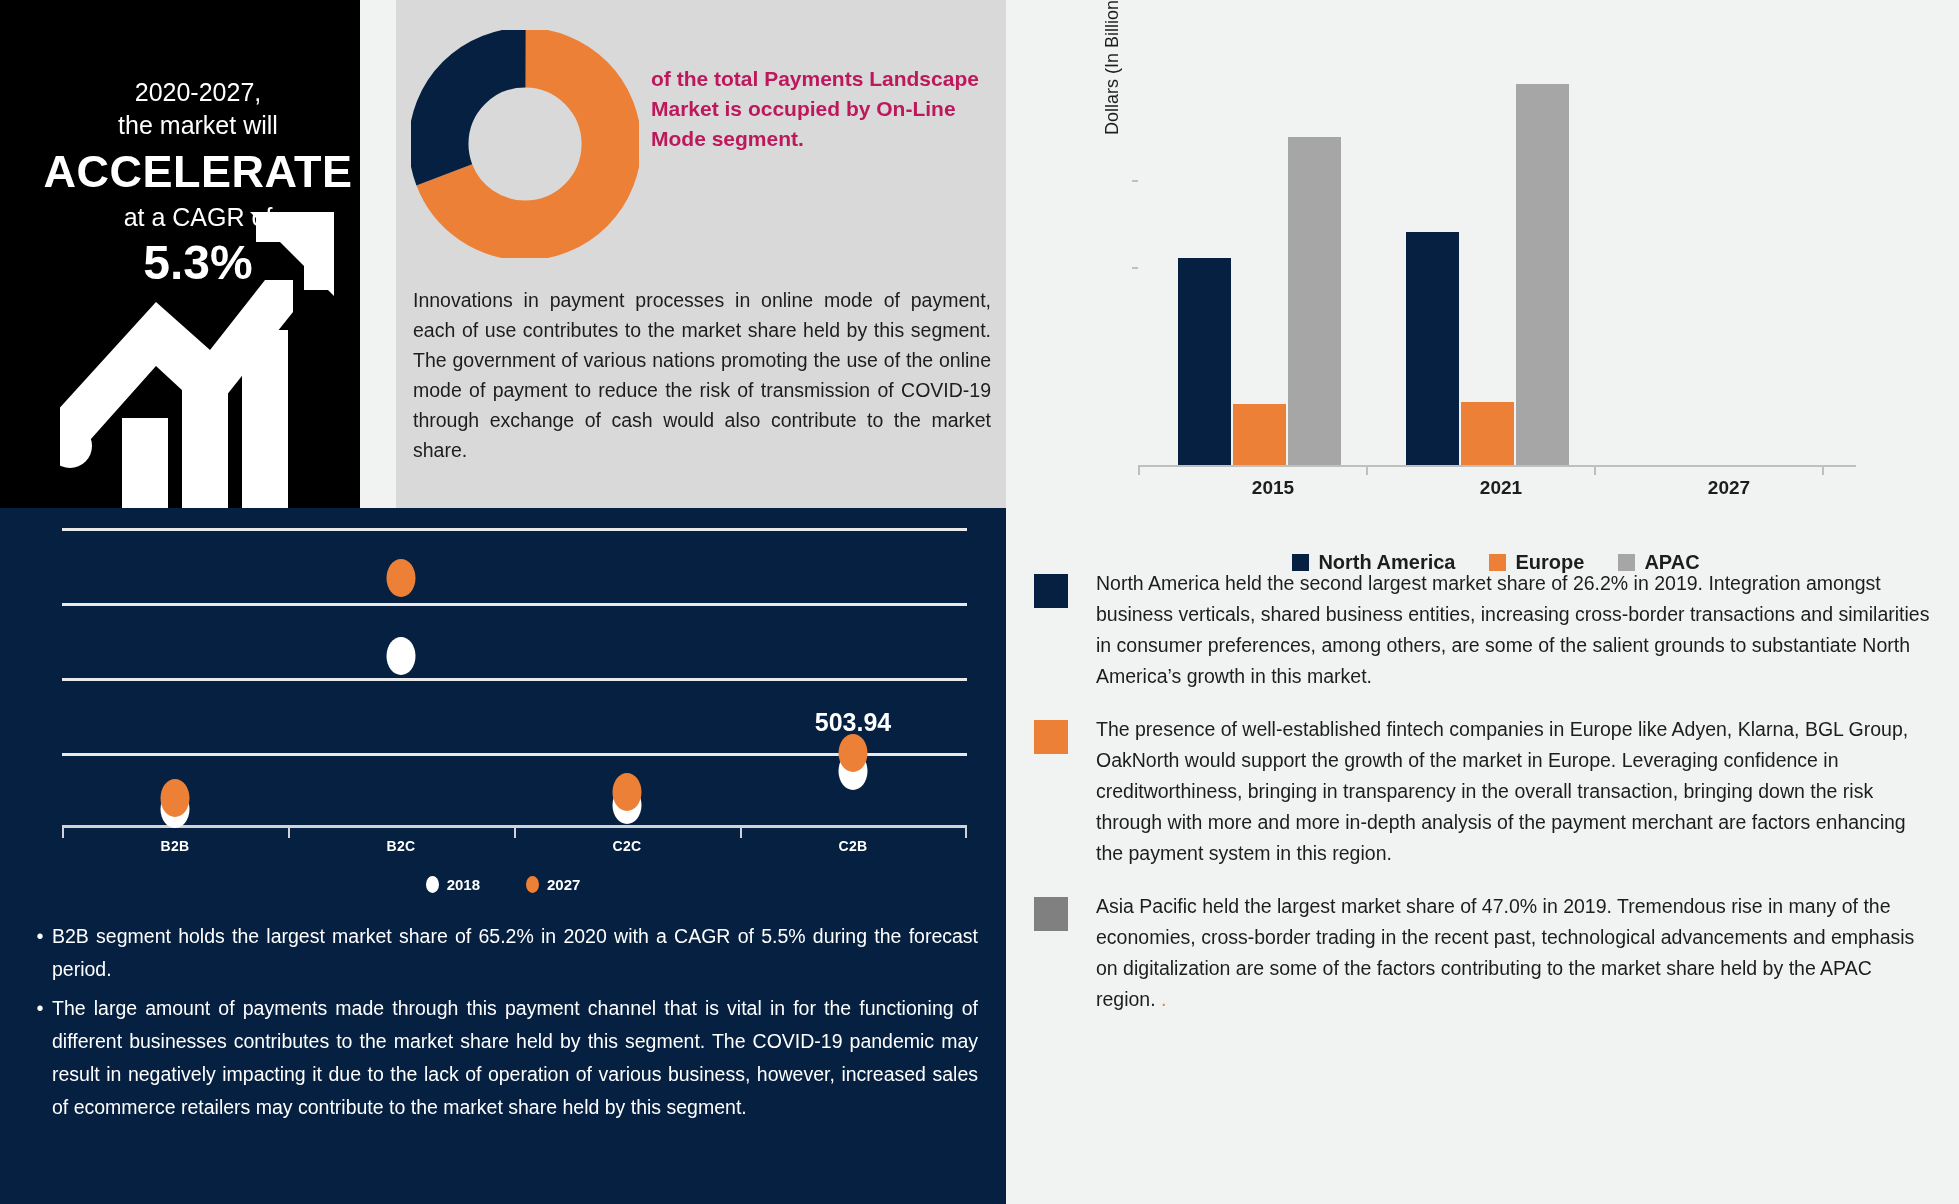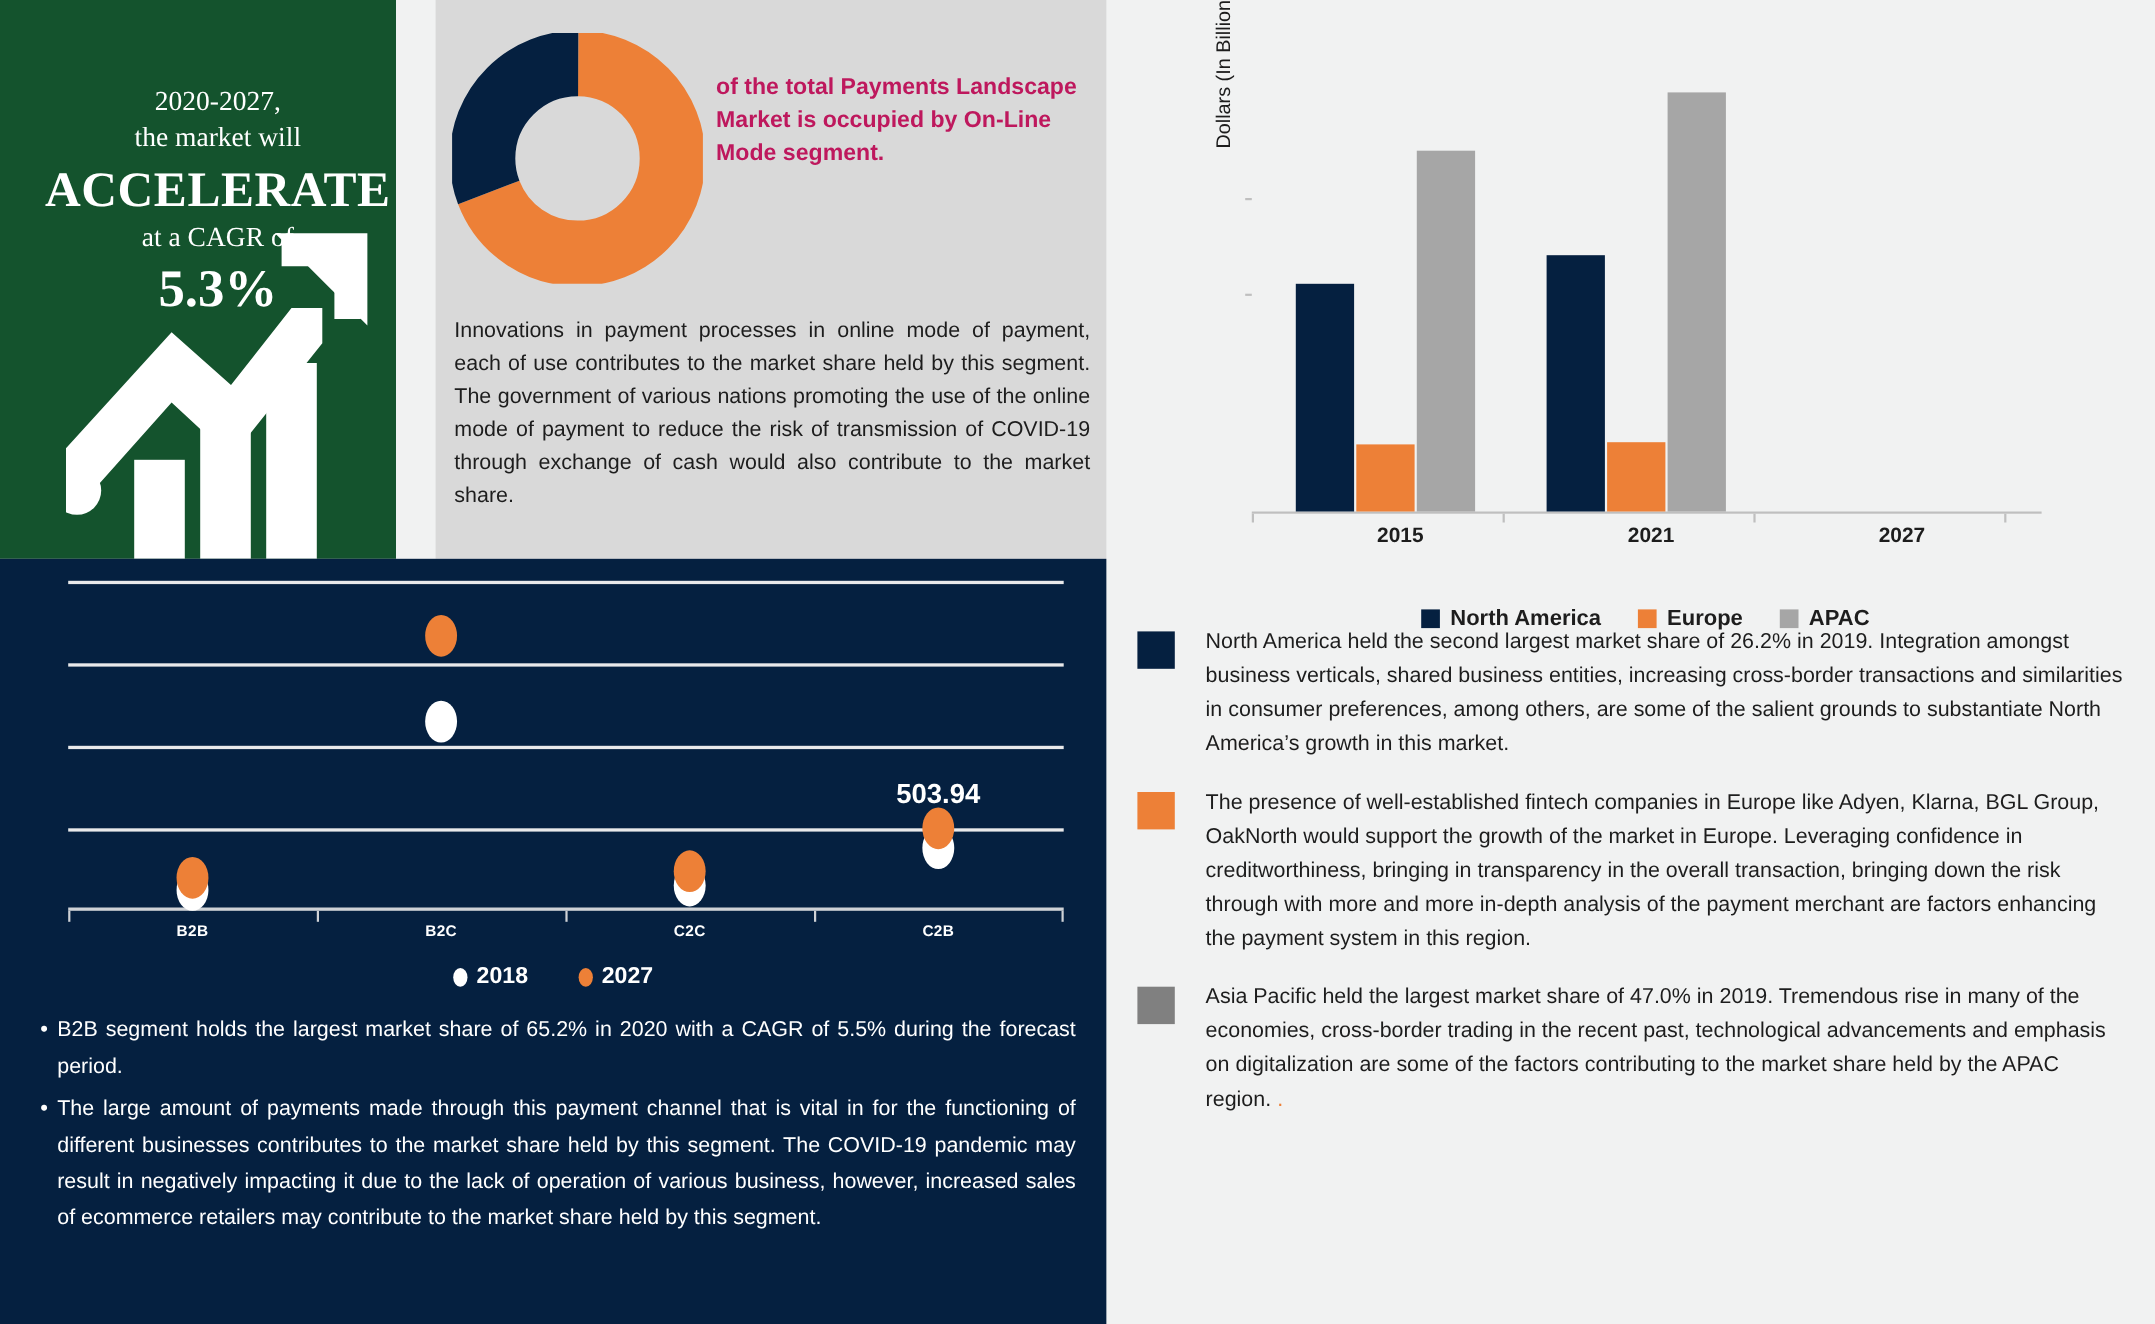--- a/index.html
+++ b/index.html
@@ -10,21 +10,21 @@
     overflow: hidden;
   }
   #root { position: relative; width: 1959px; height: 1204px; }
 
   
   .left-col { position: absolute; left: 0; top: 0; width: 1006px; height: 1204px; }
 
   
   .cagr-panel {
     position: absolute; left: 0; top: 0; width: 360px; height: 508px;
-    background: #14532d; color: #ffffff; overflow: hidden; font-family: Liberation Serif, serif;
+    background: #000000; color: #ffffff; overflow: hidden;
   }
   .cagr-text { position: absolute; left: 0; top: 76px; width: 396px; text-align: center; }
   .cagr-line1 { font-size: 25px; line-height: 33px; font-weight: 400; }
   .cagr-line2 { font-size: 25px; line-height: 33px; font-weight: 400; }
   .cagr-big { font-size: 45px; line-height: 56px; font-weight: 700; letter-spacing: .5px; margin-top: 2px; }
   .cagr-line3 { font-size: 25px; line-height: 34px; font-weight: 400; }
   .cagr-pct { font-size: 48px; line-height: 58px; font-weight: 700; }
   .cagr-art { position: absolute; left: 60px; top: 190px; width: 280px; height: 330px; }
 
   
@@ -69,21 +69,21 @@
     font-size: 14px; font-weight: 700; color: #ffffff; letter-spacing: .3px;
   }
   .dot-legend {
     position: absolute; left: 0; top: 368px; width: 1006px;
     display: flex; justify-content: center; gap: 46px; align-items: center;
   }
   .dot-legend-item { display: flex; align-items: center; gap: 8px; }
   .legend-dot { width: 13px; height: 17px; border-radius: 50%; }
   .legend-dot.w { background: #ffffff; }
   .legend-dot.o { background: #ED8037; }
-  .legend-txt { font-size: 21px; font-weight: 700; color: #ffffff; }
+  .legend-txt { font-size: 15px; font-weight: 700; color: #ffffff; }
 
   .bullets { position: absolute; left: 28px; top: 412px; width: 950px; }
   .bullet { display: flex; margin-bottom: 6px; }
   .bullet .bdot {
     width: 24px; flex: 0 0 24px; font-size: 20px; line-height: 33px;
     color: #ffffff; text-align: center;
   }
   .bullet .btxt {
     flex: 1; font-size: 19.5px; line-height: 33px; color: #ffffff; text-align: justify;
   }

